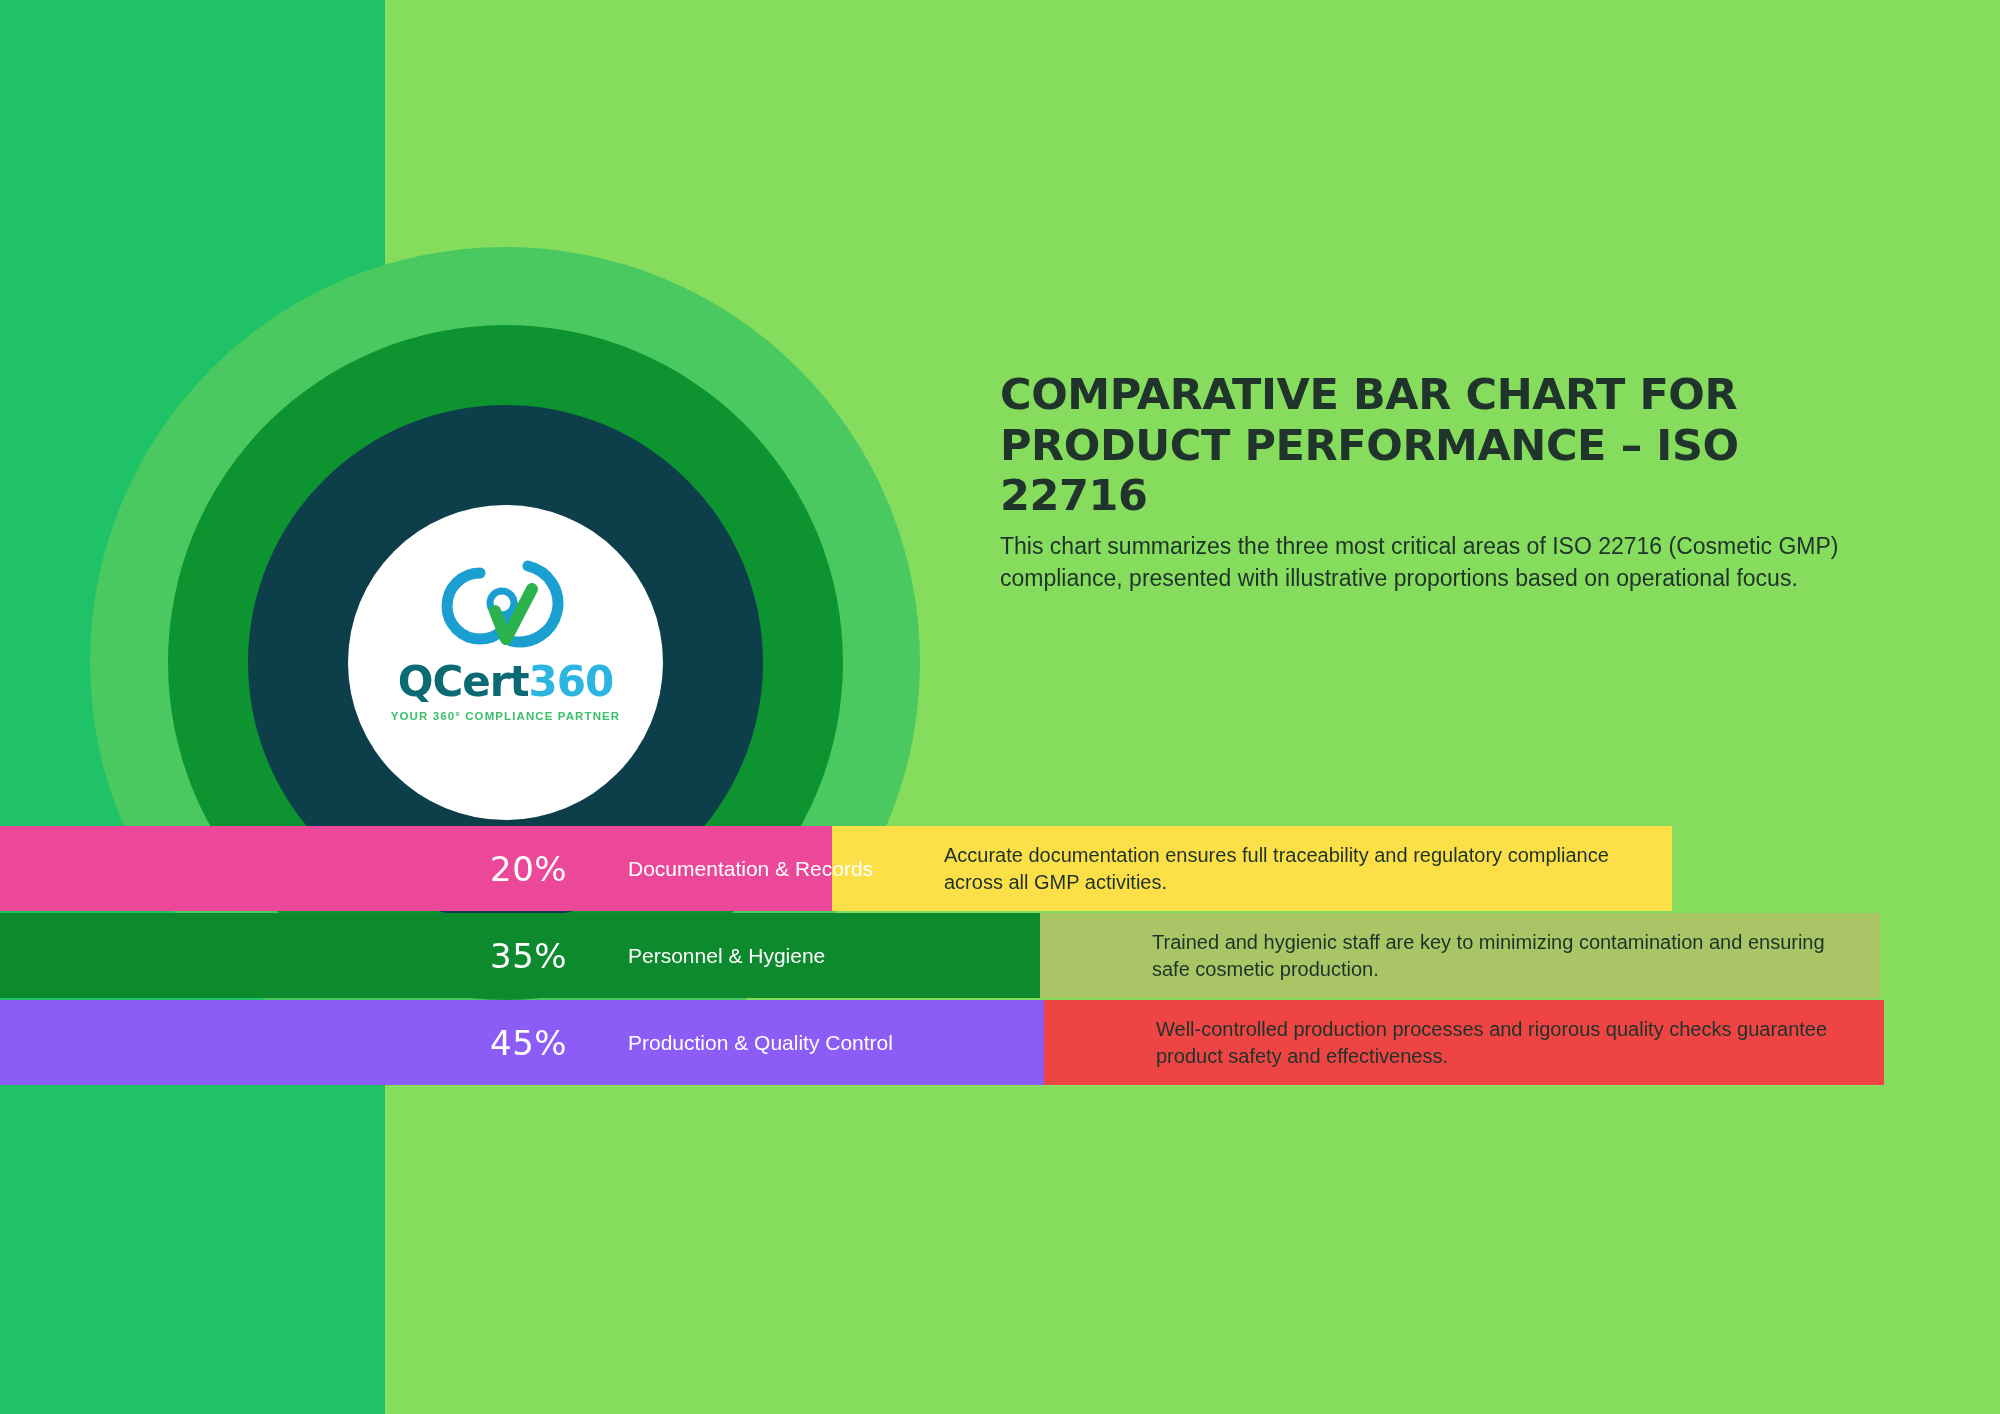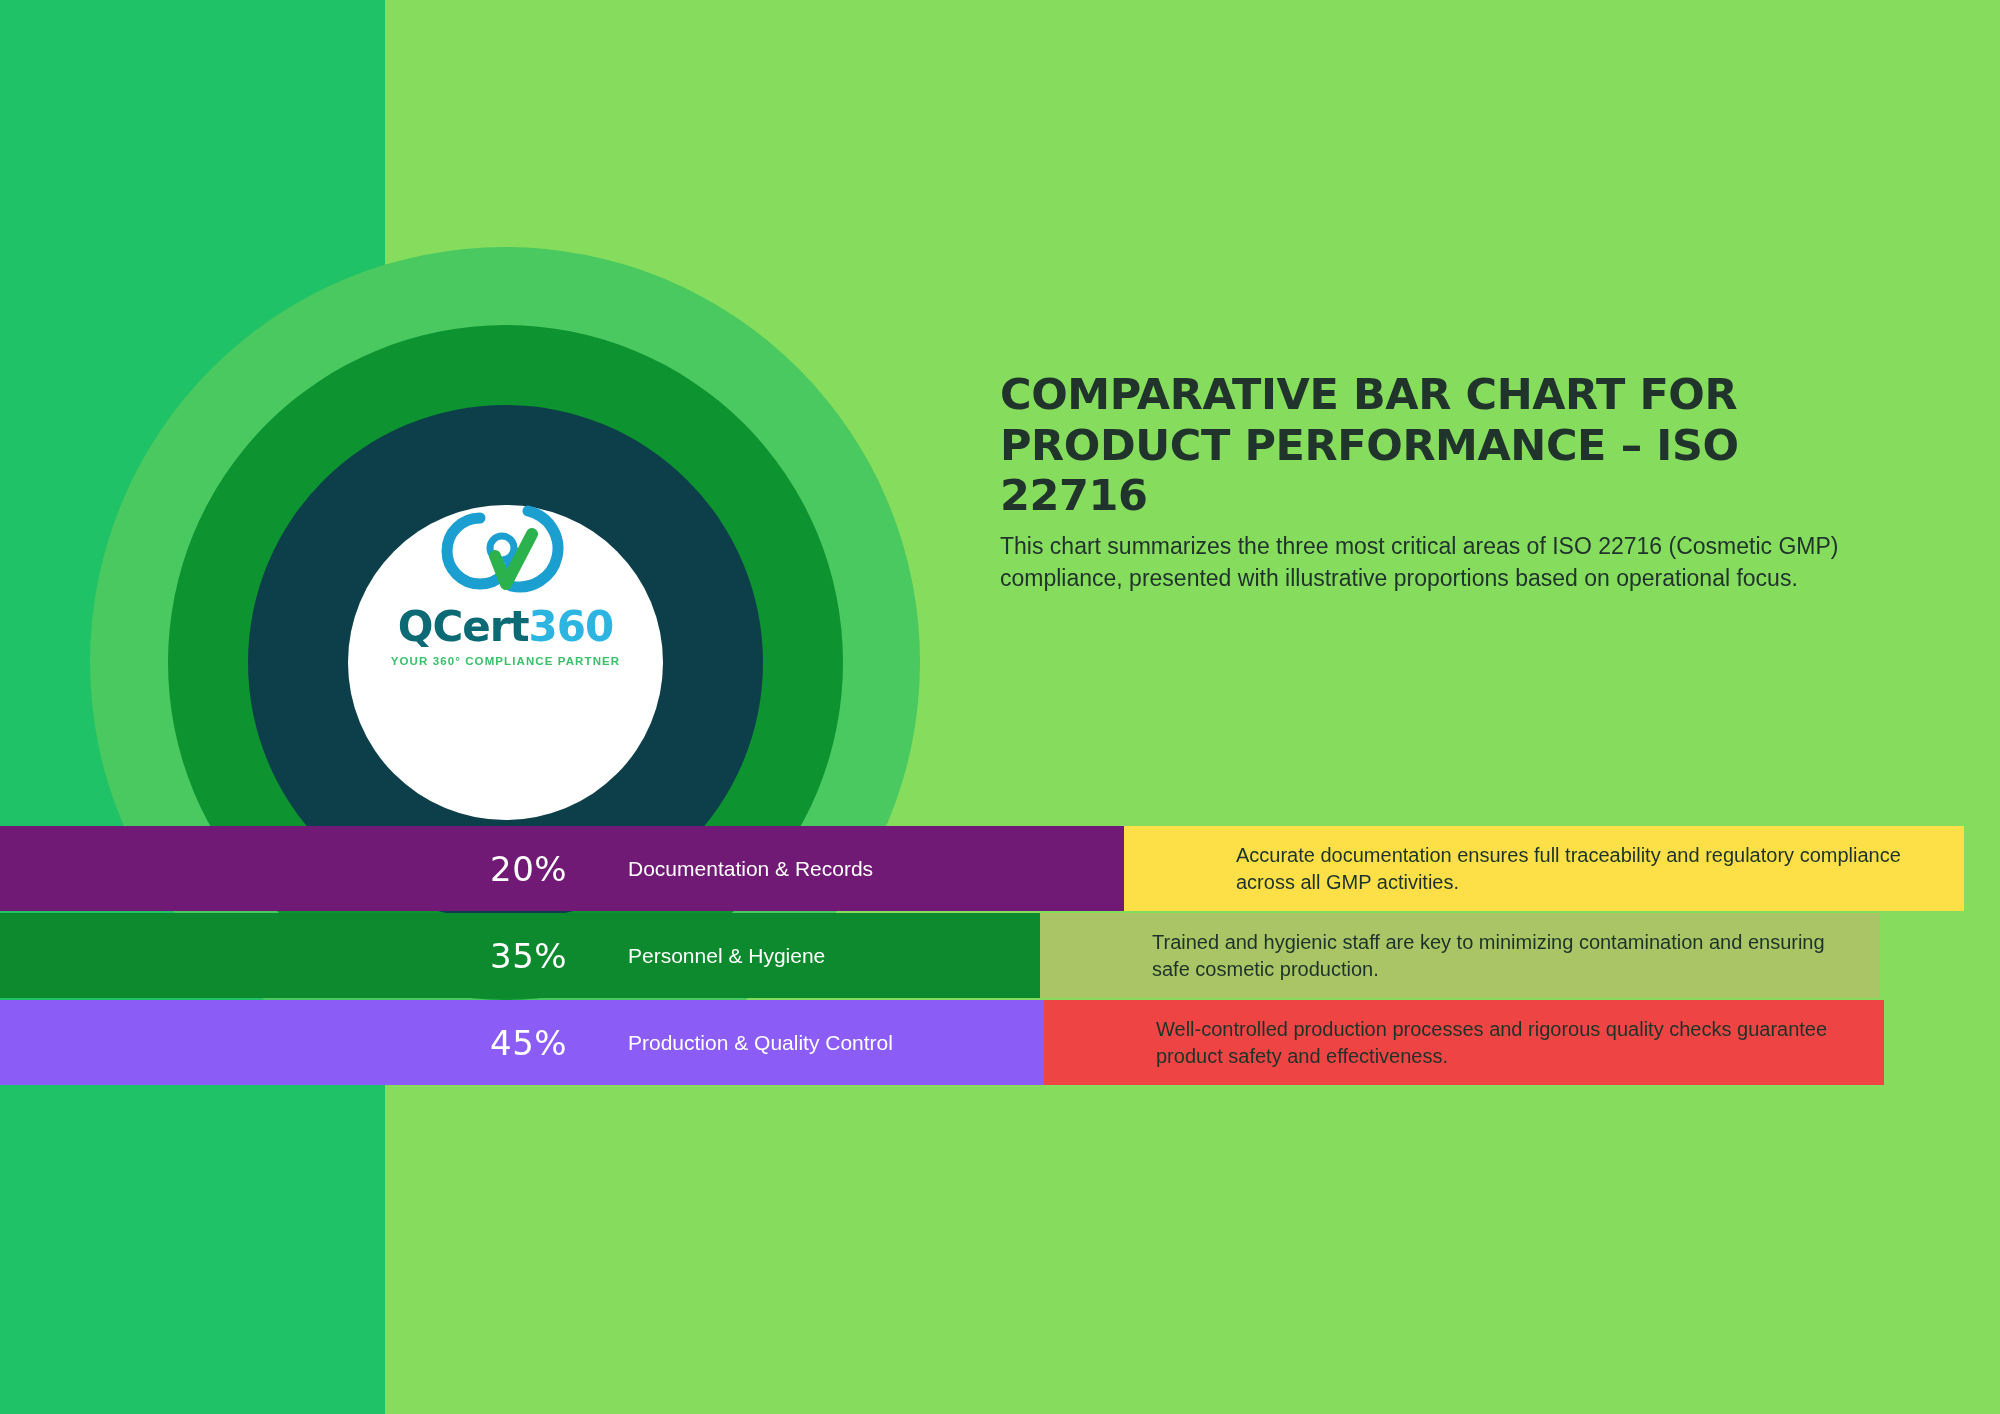--- a/index.html
+++ b/index.html
@@ -51,26 +51,26 @@
     background: #0d3f4a;
   }
   .ring-core {
     left: 348px; top: 505px;
     width: 315px; height: 315px;
     background: #ffffff;
   }
   
   .logo-wrap {
     position: absolute;
-    left: 348px; top: 498px;
+    left: 348px; top: 480px;
     width: 315px; height: 315px;
     display: flex;
     flex-direction: column;
     align-items: center;
-    justify-content: flex-start;
+    justify-content: center;
   }
   .logo-mark {
     width: 132px;
     height: 106px;
     margin-bottom: 2px;
   }
   .logo-text {
     font-family: "DejaVu Sans", sans-serif;
     font-weight: bold;
     font-size: 42px;
@@ -185,21 +185,21 @@
     <div class="logo-text"><span>QCert</span><span class="num">360</span></div>
     <div class="logo-tag">YOUR 360° COMPLIANCE PARTNER</div>
   </div>
 
   <div class="title">COMPARATIVE BAR CHART FOR PRODUCT PERFORMANCE – ISO 22716</div>
   <div class="subtitle">This chart summarizes the three most critical areas of ISO 22716 (Cosmetic GMP) compliance, presented with illustrative proportions based on operational focus.</div>
 
   <div class="rows">
 
     <div class="row">
-      <div class="bar" style="width:1124px;background:#701a75;">
+      <div class="bar" style="width:832px;background:#ec4899;">
         <span class="bar-pct">20%</span>
         <span class="bar-label">Documentation &amp; Records</span>
       </div>
       <div class="note" style="background:#fde047;">Accurate documentation ensures full traceability and regulatory compliance across all GMP activities.</div>
     </div>
 
     <div class="row">
       <div class="bar" style="width:1040px;background:#0d8a2d;">
         <span class="bar-pct">35%</span>
         <span class="bar-label">Personnel &amp; Hygiene</span>

